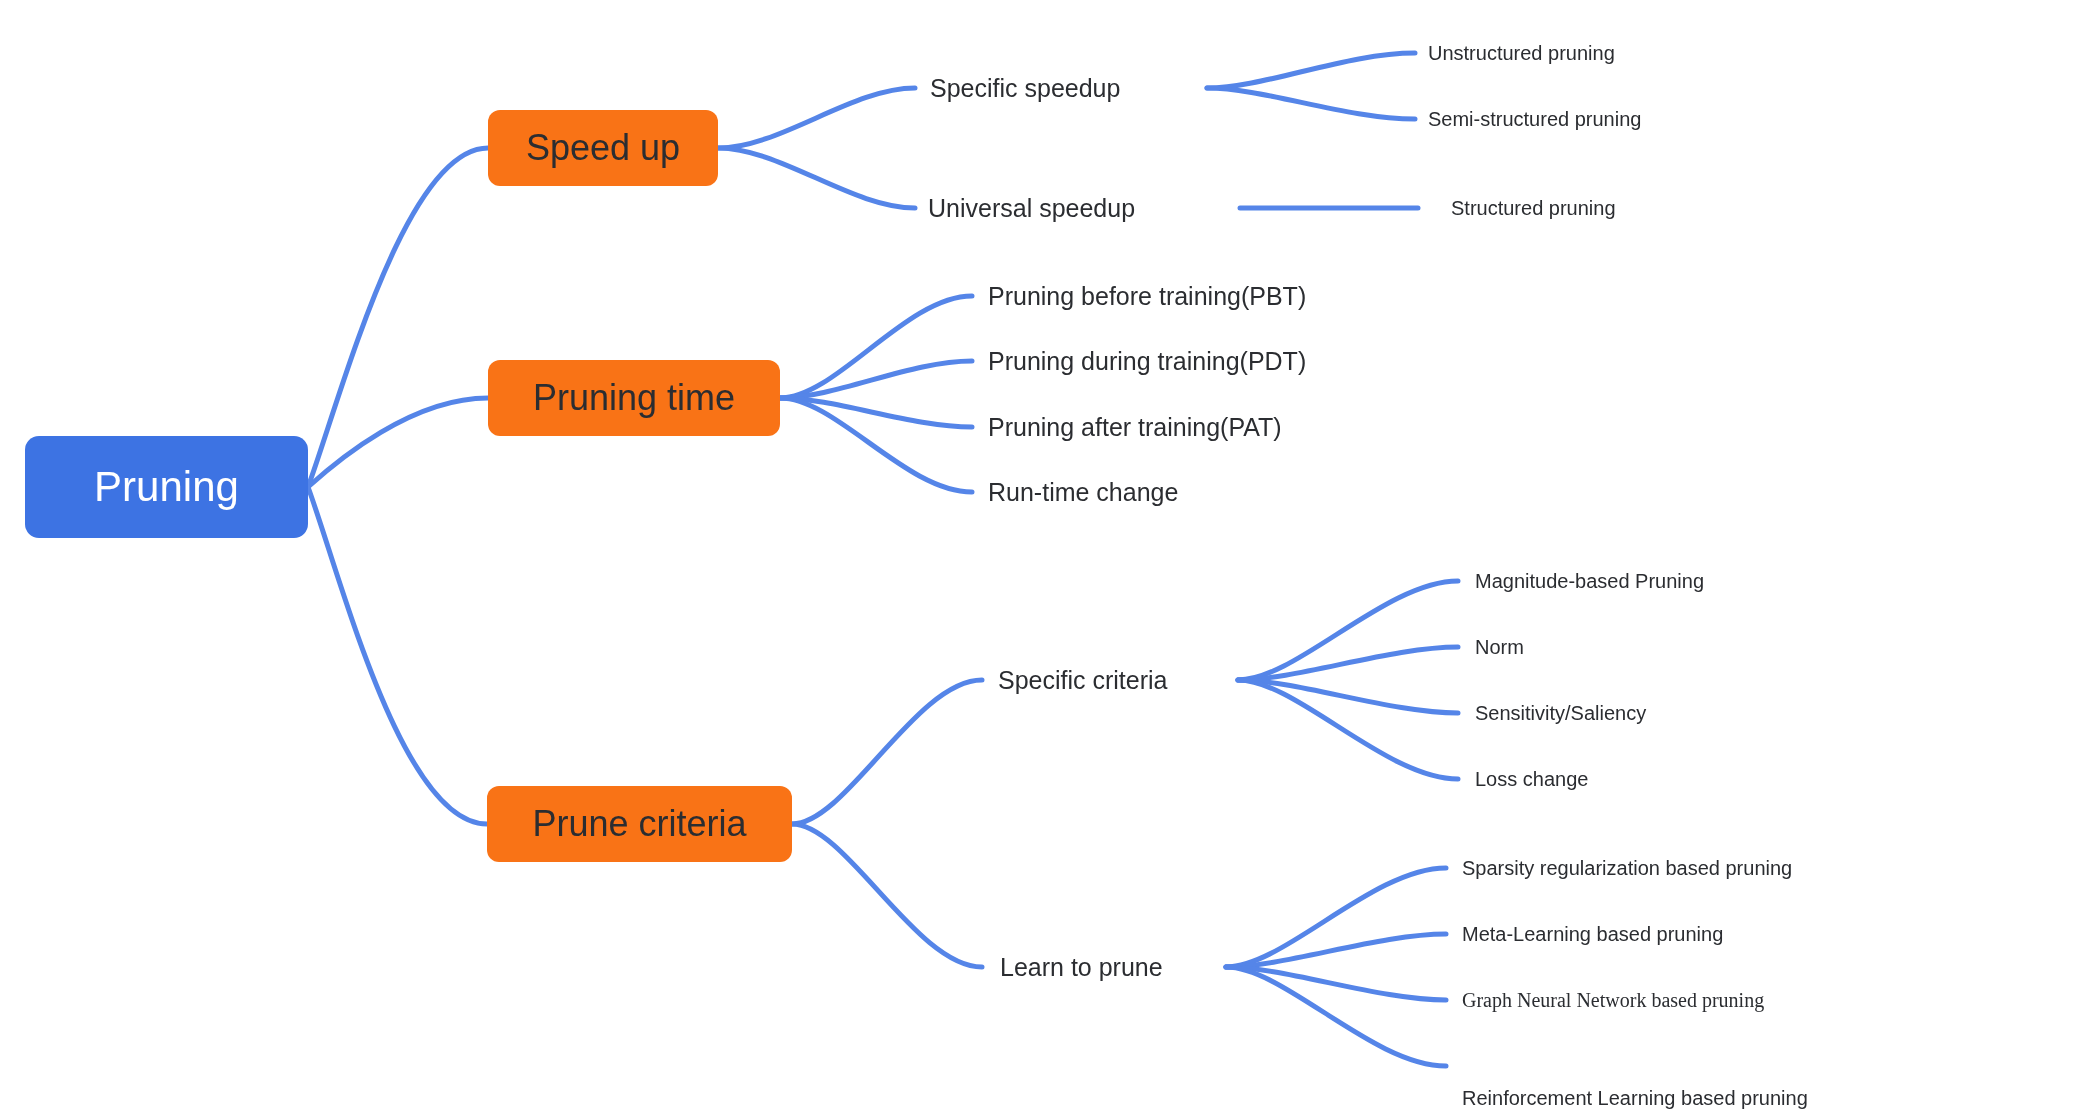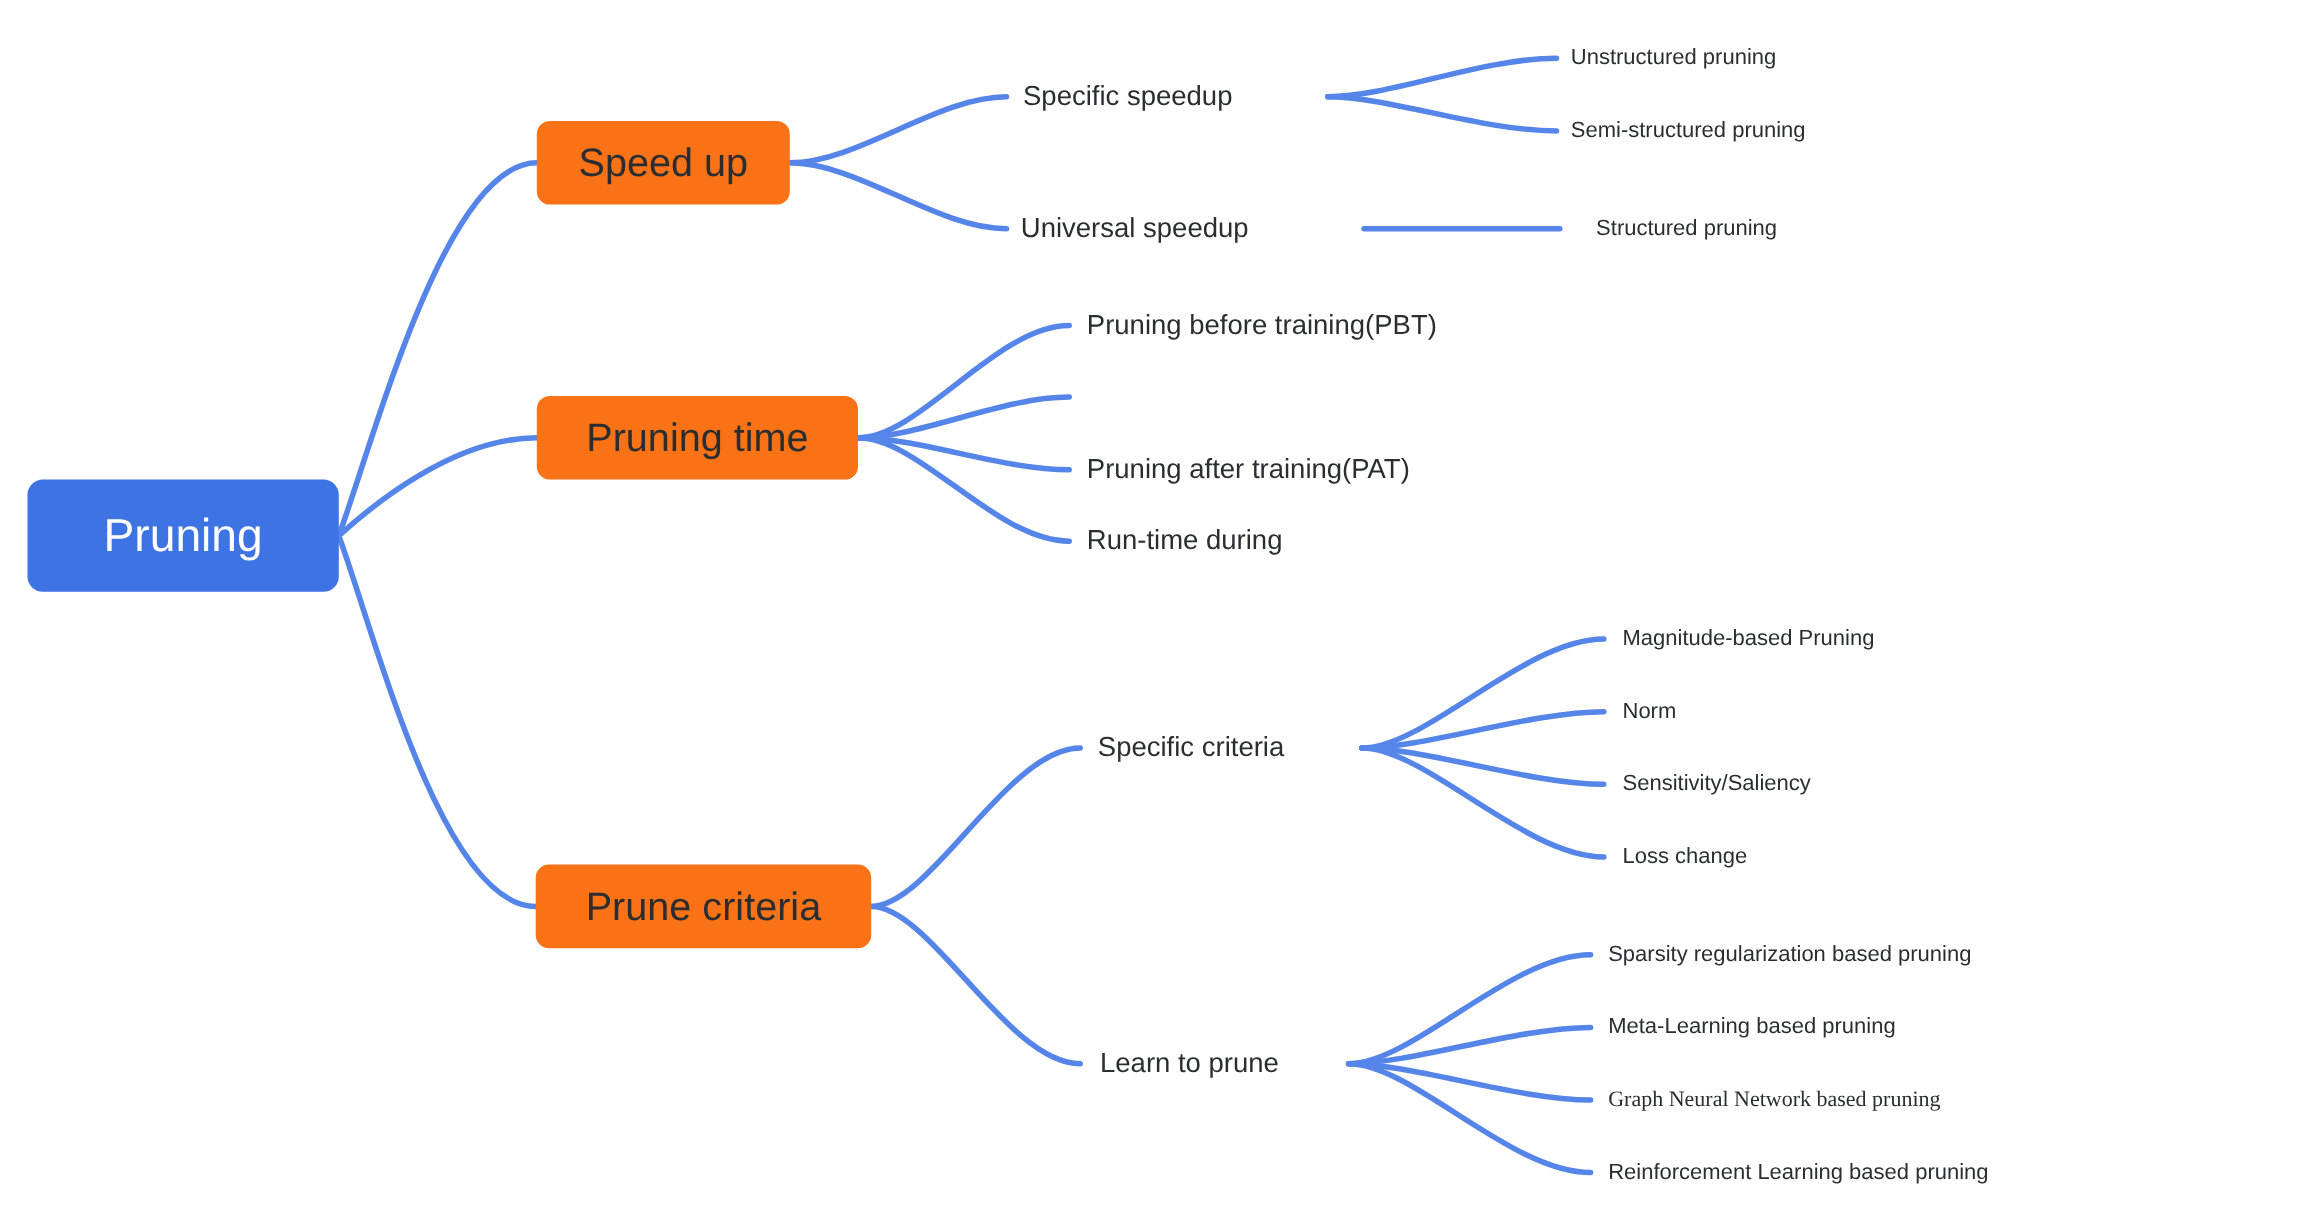--- a/index.html
+++ b/index.html
@@ -115,34 +115,35 @@
   </div>
 
   <div class="node branch-node" style="left:487px; top:786px; width:305px; height:76px;">
     <span>Prune criteria</span>
   </div>
 
   <div class="label lvl2" style="left:930px; top:88px;">Specific speedup</div>
   <div class="label lvl2" style="left:928px; top:208px;">Universal speedup</div>
 
   <div class="label lvl2" style="left:988px; top:296px;">Pruning before training(PBT)</div>
+  <div class="label lvl2" style="left:988px; top:361px;">Pruning during training(PDT)</div>
   <div class="label lvl2" style="left:988px; top:427px;">Pruning after training(PAT)</div>
-  <div class="label lvl2" style="left:988px; top:492px;">Run-time during</div>
+  <div class="label lvl2" style="left:988px; top:492px;">Run-time change</div>
 
   <div class="label lvl2" style="left:998px; top:680px;">Specific criteria</div>
   <div class="label lvl2" style="left:1000px; top:967px;">Learn to prune</div>
 
   <div class="label lvl3" style="left:1428px; top:53px;">Unstructured pruning</div>
   <div class="label lvl3" style="left:1428px; top:119px;">Semi-structured pruning</div>
   <div class="label lvl3" style="left:1451px; top:208px;">Structured pruning</div>
 
   <div class="label lvl3" style="left:1475px; top:581px;">Magnitude-based Pruning</div>
   <div class="label lvl3" style="left:1475px; top:647px;">Norm</div>
   <div class="label lvl3" style="left:1475px; top:713px;">Sensitivity/Saliency</div>
   <div class="label lvl3" style="left:1475px; top:779px;">Loss change</div>
 
   <div class="label lvl3" style="left:1462px; top:868px;">Sparsity regularization based pruning</div>
   <div class="label lvl3" style="left:1462px; top:934px;">Meta-Learning based pruning</div>
   <div class="label lvl3" style="left:1462px; top:1000px;font-family:Liberation Serif, serif;">Graph Neural Network based pruning</div>
-  <div class="label lvl3" style="left:1462px; top:1066px;">Reinforcement Learning based pruning</div>
+  <div class="label lvl3" style="left:1462px; top:1098px;">Reinforcement Learning based pruning</div>
 
 
 </div>
 
 </body></html>

